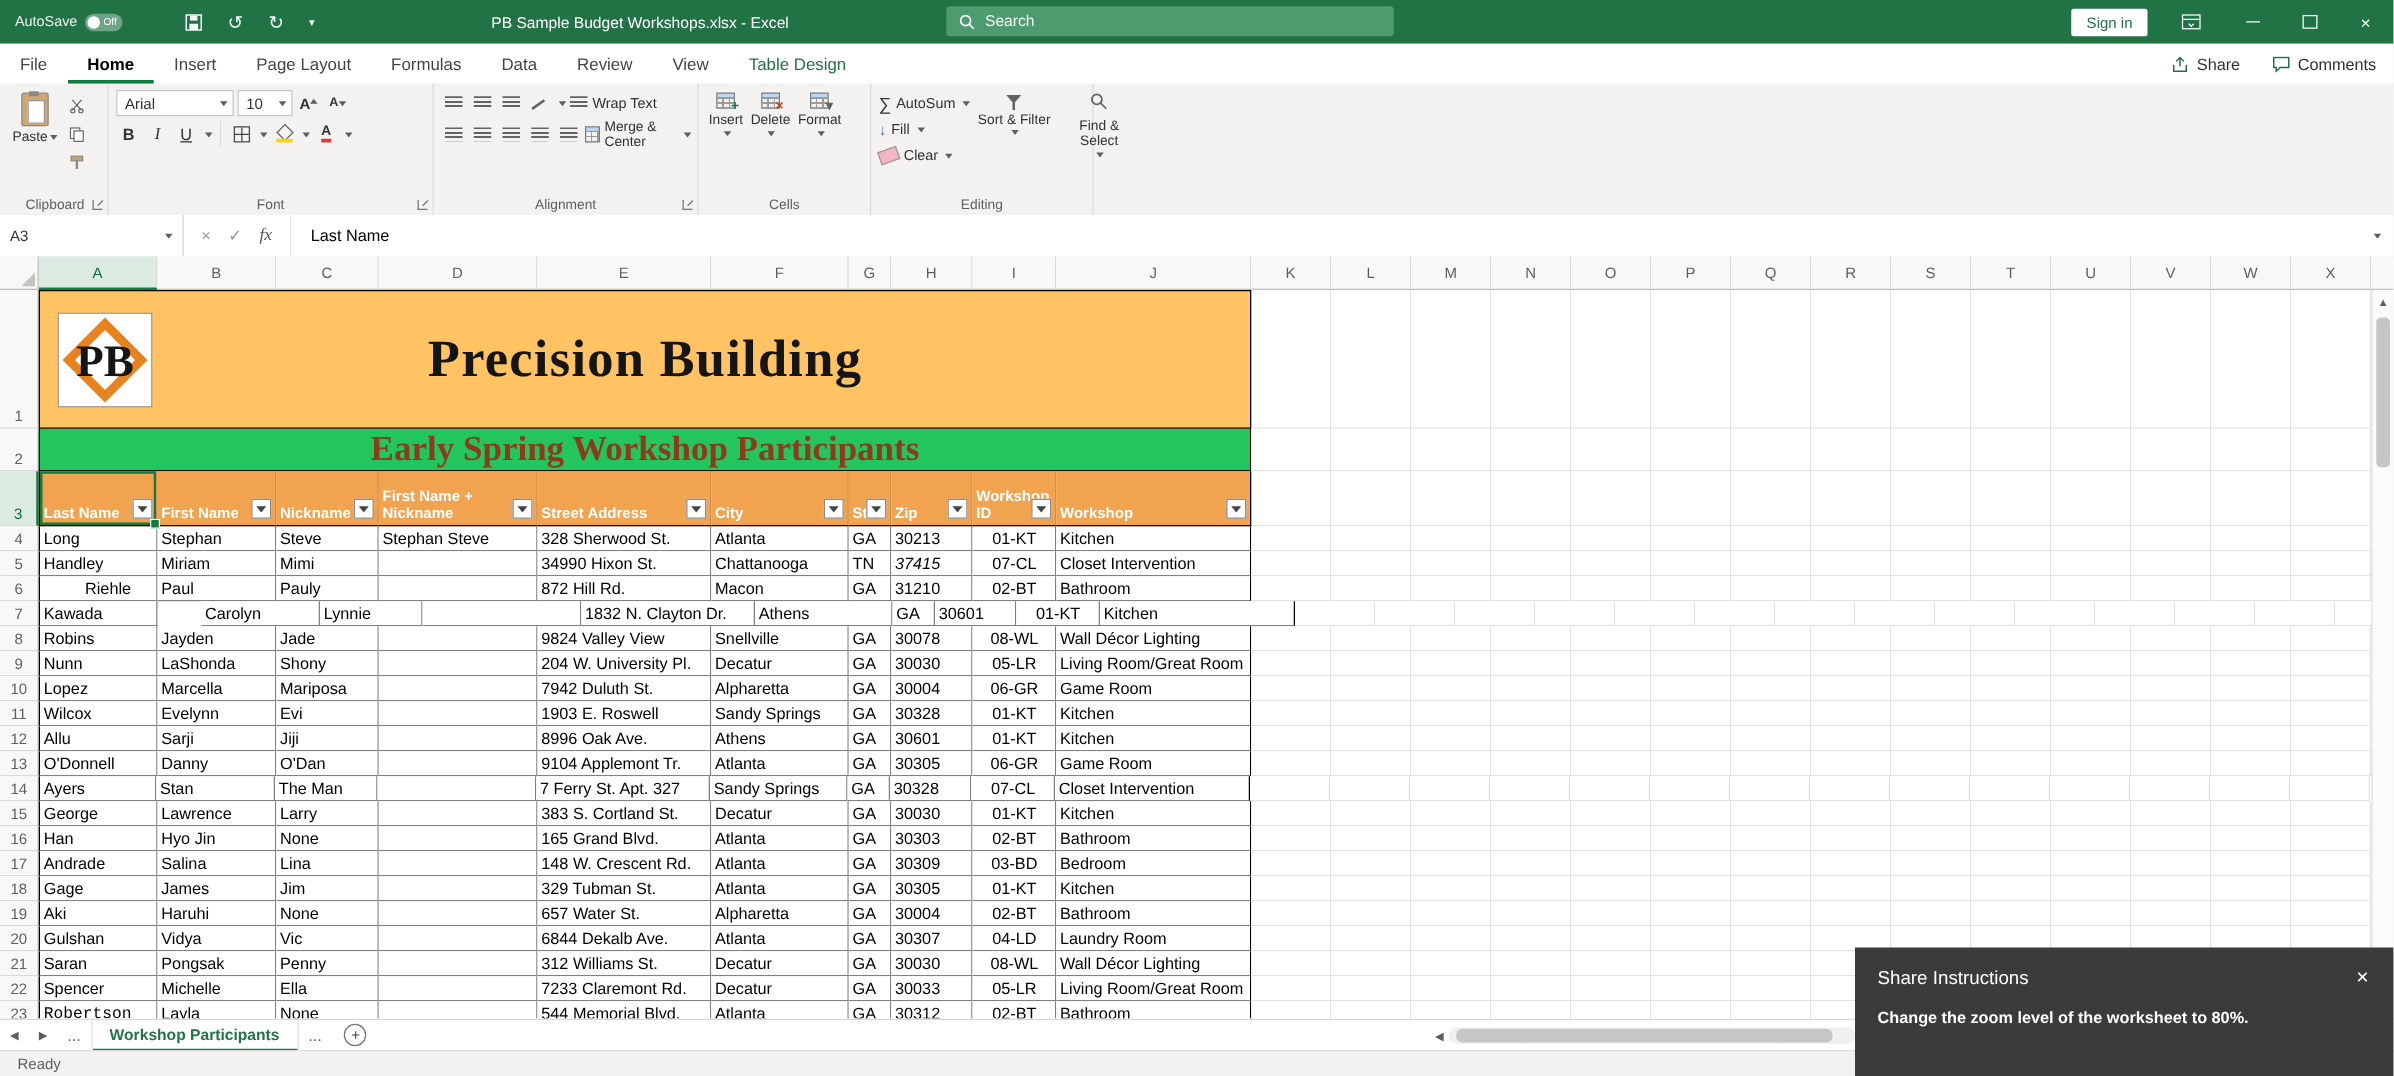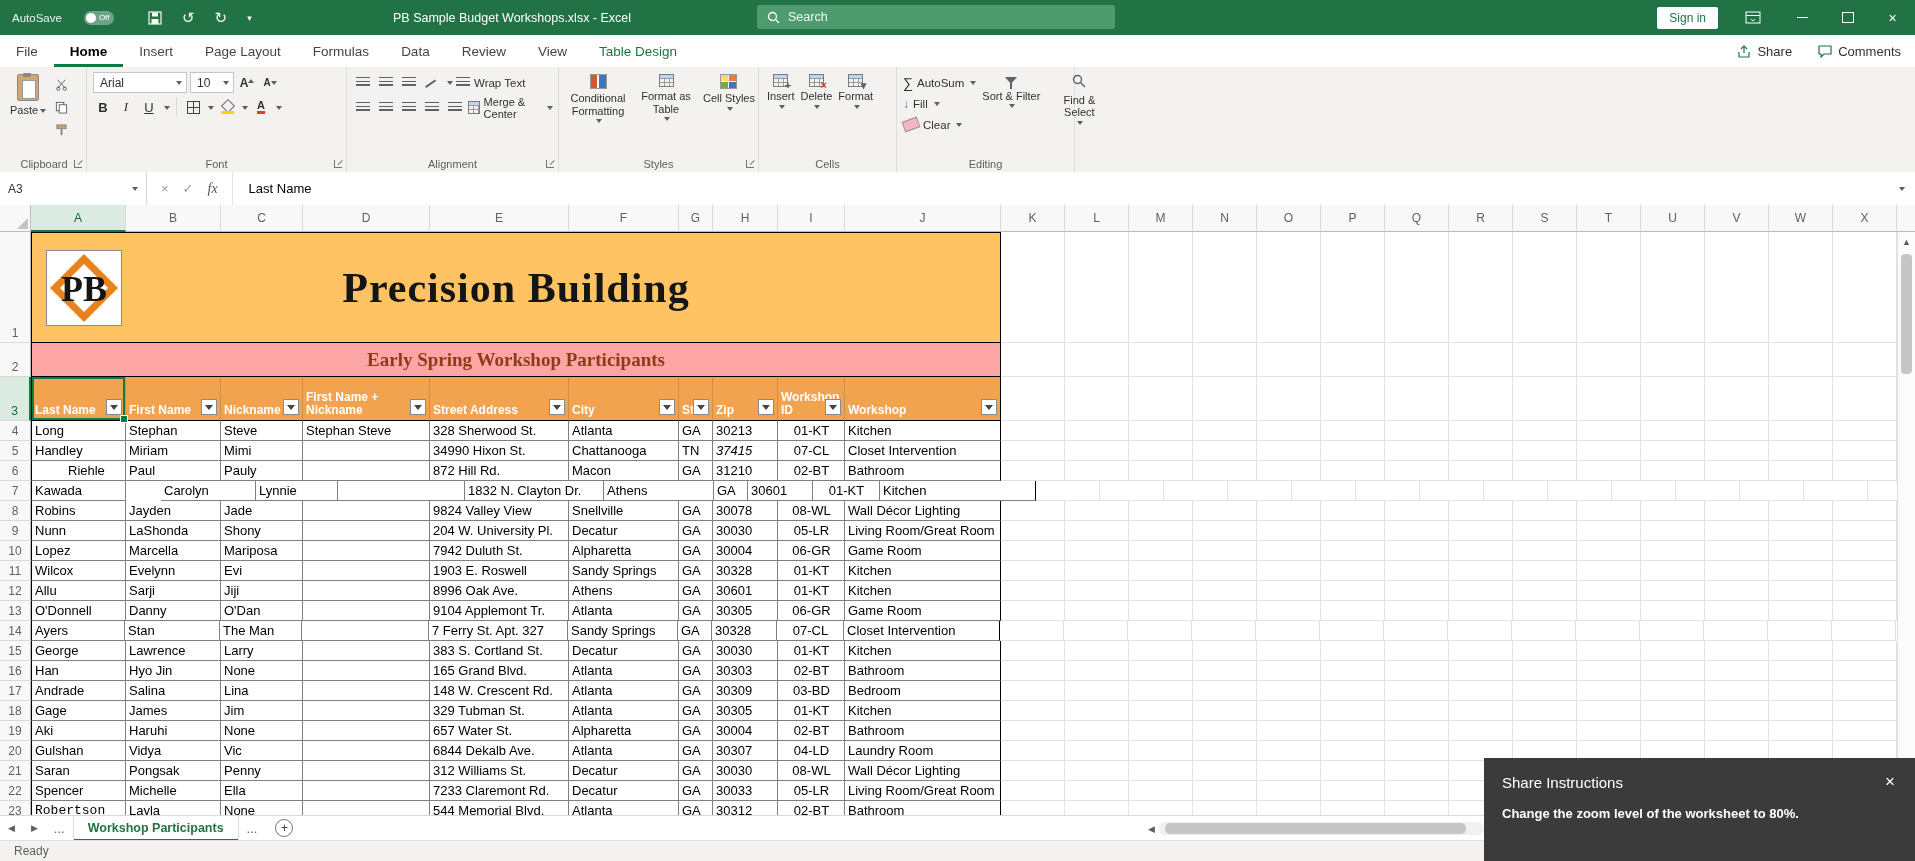--- a/index.html
+++ b/index.html
@@ -1,21 +1,21 @@
 <!DOCTYPE html>
 <html style="--titlebar-green: #217346; --accent-green: #107C41; --search-green: #4E9B70; --banner-orange: #FFC364; --table-header-orange: #F1A34F; --subtitle-maroon: #8F3B1A; --logo-orange: #E8821E; --panel-bg: #3B3B3B;"><head>
 <meta charset="utf-8">
 <style>
   html,body{margin:0;padding:0;background:#e8e8e8;}
   .window{position:relative;width:1915px;height:861px;overflow:hidden;background:#fff;
     font-family:"Liberation Sans",sans-serif;-webkit-font-smoothing:antialiased;}
 
   
   .titlebar{position:absolute;top:0;left:0;right:0;height:35px;background:var(--titlebar-green,#217346);color:#fff;}
-  .autosave{position:absolute;left:12px;top:0;height:35px;display:flex;align-items:center;gap:22px;font-size:11.5px;color:#eaf4ee;}
+  .autosave{position:absolute;left:12px;top:0;height:35px;display:flex;align-items:center;gap:6px;font-size:11.5px;color:#eaf4ee;}
   .toggle{width:30px;height:14px;border-radius:7px;background:rgba(255,255,255,.35);position:relative;display:inline-flex;align-items:center;}
   .toggle .knob{width:10px;height:10px;border-radius:50%;background:#fff;margin-left:2px;}
   .toggle .state{font-size:8px;color:#fff;margin-left:3px;}
   .qat{position:absolute;left:148px;top:0;height:35px;display:flex;align-items:center;gap:20px;}
   .qat .qbtn{display:flex;align-items:center;justify-content:center;color:#fff;font-size:15px;opacity:.95;}
   .doc-title{position:absolute;left:393px;top:0;height:35px;display:flex;align-items:center;font-size:12.5px;color:#fff;white-space:nowrap;}
   .searchbox{position:absolute;left:757px;top:5px;width:358px;height:24px;background:var(--search-green,#4E9B70);border-radius:3px;display:flex;align-items:center;padding-left:10px;box-sizing:border-box;gap:8px;}
   .searchbox span{font-size:12.5px;color:#f0f7f2;}
   .tb-right{position:absolute;right:0;top:0;height:35px;display:flex;align-items:center;}
   .signin{height:22px;padding:0 12px;background:#fff;border-radius:2px;color:var(--titlebar-green,#217346);font-size:12px;display:flex;align-items:center;margin-right:22px;}
@@ -106,21 +106,21 @@
   .colh{height:27px;display:flex;align-items:center;justify-content:center;font-size:12px;color:#5f5f5f;background:#F8F8F8;border-right:1px solid #D9D9D9;border-bottom:1px solid #BDBDBD;box-sizing:border-box;flex:none;}
   .colh.sel{background:#DCEBE2;color:#0E6B3C;border-bottom:2px solid var(--accent-green,#107C41);}
   #colfill{flex:1;background:#F8F8F8;border-bottom:1px solid #BDBDBD;}
   #grid-rows{position:absolute;top:27px;left:0;width:1897px;height:583px;overflow:hidden;background:#fff;}
   .grow{display:flex;box-sizing:border-box;}
   .rownum{width:31px;flex:none;background:#F8F8F8;border-right:1px solid #BDBDBD;border-bottom:1px solid #D9D9D9;font-size:12px;color:#5f5f5f;display:flex;align-items:flex-end;justify-content:center;box-sizing:border-box;padding-bottom:2px;}
   .rownum.sel{background:#DCEBE2;color:#0E6B3C;border-right:2px solid var(--accent-green,#107C41);}
   .banner-cell{width:970px;flex:none;box-sizing:border-box;position:relative;background:var(--banner-orange,#FFC364);border:1px solid #000;display:flex;align-items:center;}
   .logo{position:absolute;left:14px;top:50%;transform:translateY(-50%);line-height:0;}
   .banner-title{flex:1;text-align:center;font-family:"Liberation Serif",serif;font-size:42px;font-weight:bold;color:#151515;letter-spacing:1px;}
-  .subtitle-cell{width:970px;flex:none;box-sizing:border-box;background:#fca5a5;border:1px solid #000;border-top:none;display:flex;align-items:center;justify-content:center;font-family:"Liberation Serif",serif;font-size:19px;font-weight:bold;color:var(--subtitle-maroon,#8F3B1A);}
+  .subtitle-cell{width:970px;flex:none;box-sizing:border-box;background:#22c55e;border:1px solid #000;border-top:none;display:flex;align-items:center;justify-content:center;font-family:"Liberation Serif",serif;font-size:28px;font-weight:bold;color:var(--subtitle-maroon,#8F3B1A);}
   .thcell{flex:none;box-sizing:border-box;position:relative;background:var(--table-header-orange,#F1A34F);display:flex;align-items:flex-end;padding:2px 2px 3px 3px;font-size:12px;font-weight:bold;color:#fff;line-height:13px;border-bottom:1px solid #000;border-right:1px solid #CF8F45;}
   .thcell .thtext{display:block;padding-right:14px;word-break:normal;}
   .thcell.lastcol{border-right:1px solid #000;}
   .grow .thcell:nth-child(2){border-left:1px solid #000;}
   .filterbtn{position:absolute;right:3px;bottom:5px;width:16px;height:16px;background:#fff;border:1px solid #8a8a8a;box-sizing:border-box;display:flex;align-items:center;justify-content:center;}
   .filterbtn::after{content:"";width:0;height:0;border:4px solid transparent;border-top:5px solid #444;transform:translateY(2px);}
   .selcell{box-shadow:inset 0 0 0 2px var(--accent-green,#107C41);z-index:3;}
   .selcell::after{content:"";position:absolute;right:-3px;bottom:-3px;width:6px;height:6px;background:var(--accent-green,#107C41);border:1px solid #fff;z-index:4;}
   .dcell{flex:none;box-sizing:border-box;font-size:13px;line-height:19px;color:#000;padding:0 2px 0 3px;white-space:nowrap;overflow:hidden;border-right:1px solid #808080;border-bottom:1px solid #808080;background:#fff;}
   .dcell.ctr{text-align:center;}
@@ -349,39 +349,20 @@
             <span class="ic-table"></span>
             <span>Merge &amp; Center</span>
             <span class="cv"></span>
           </span>
       </div>
       <div class="group-label">Alignment</div>
       <span class="launcher"></span>
     </div>
 
 
-    <div class="group" style="width:200px;display:flex;gap:2px;">
-      <div class="bigbtn">
-        <span class="ic-cf bicon"></span>
-        <span class="blabel2">Conditional Formatting</span>
-          <span class="cv"></span>
-      </div>
-      <div class="bigbtn">
-        <span class="ic-table bicon"></span>
-        <span class="blabel2">Format as Table</span>
-          <span class="cv"></span>
-      </div>
-      <div class="bigbtn">
-        <span class="ic-cs bicon"></span>
-        <span class="blabel2">Cell Styles</span>
-          <span class="cv"></span>
-      </div>
-      <div class="group-label">Styles</div>
-      <span class="launcher"></span>
-    </div>
 
     <div class="group" style="width:138px;display:flex;gap:2px;">
       <div class="bigbtn">
         <span class="ic-table bicon cellsic">
             <span class="ov green">+</span>
           </span>
         <span class="blabel2">Insert</span>
           <span class="cv"></span>
       </div>
       <div class="bigbtn">

